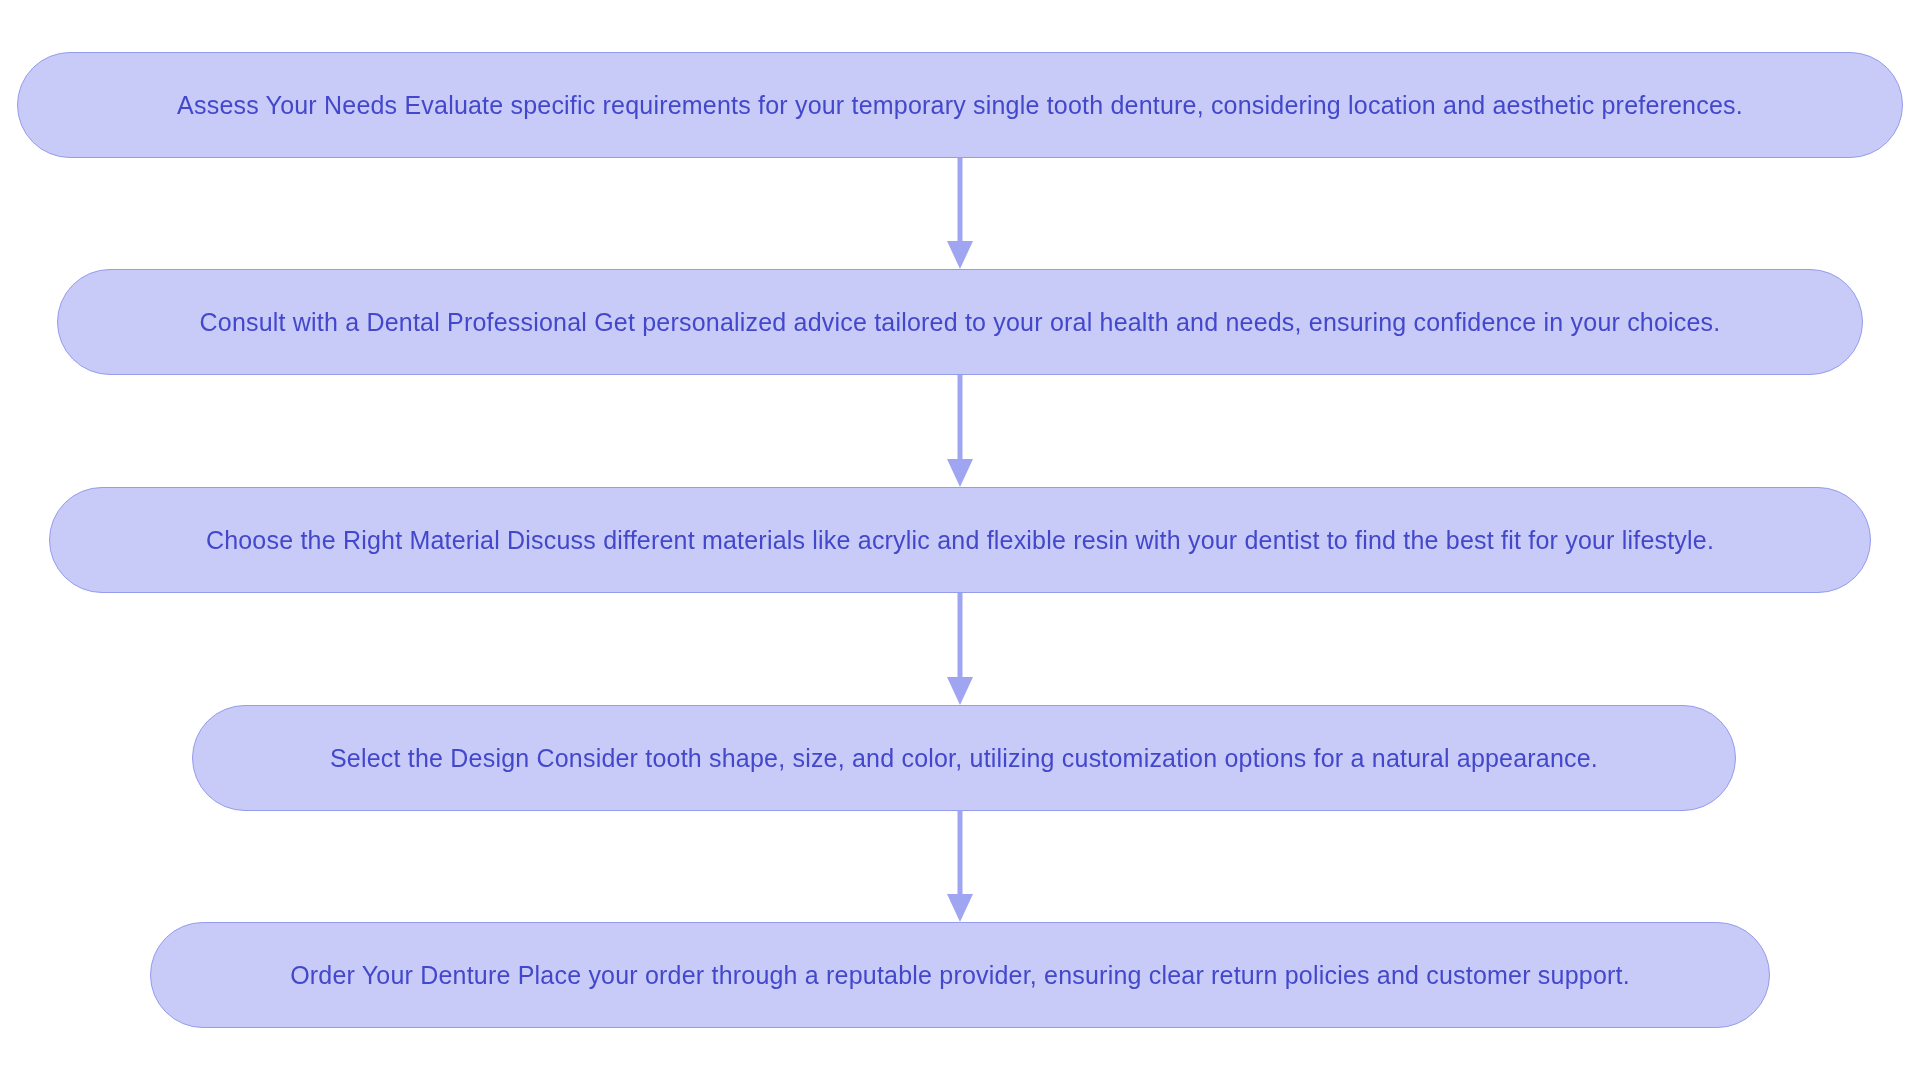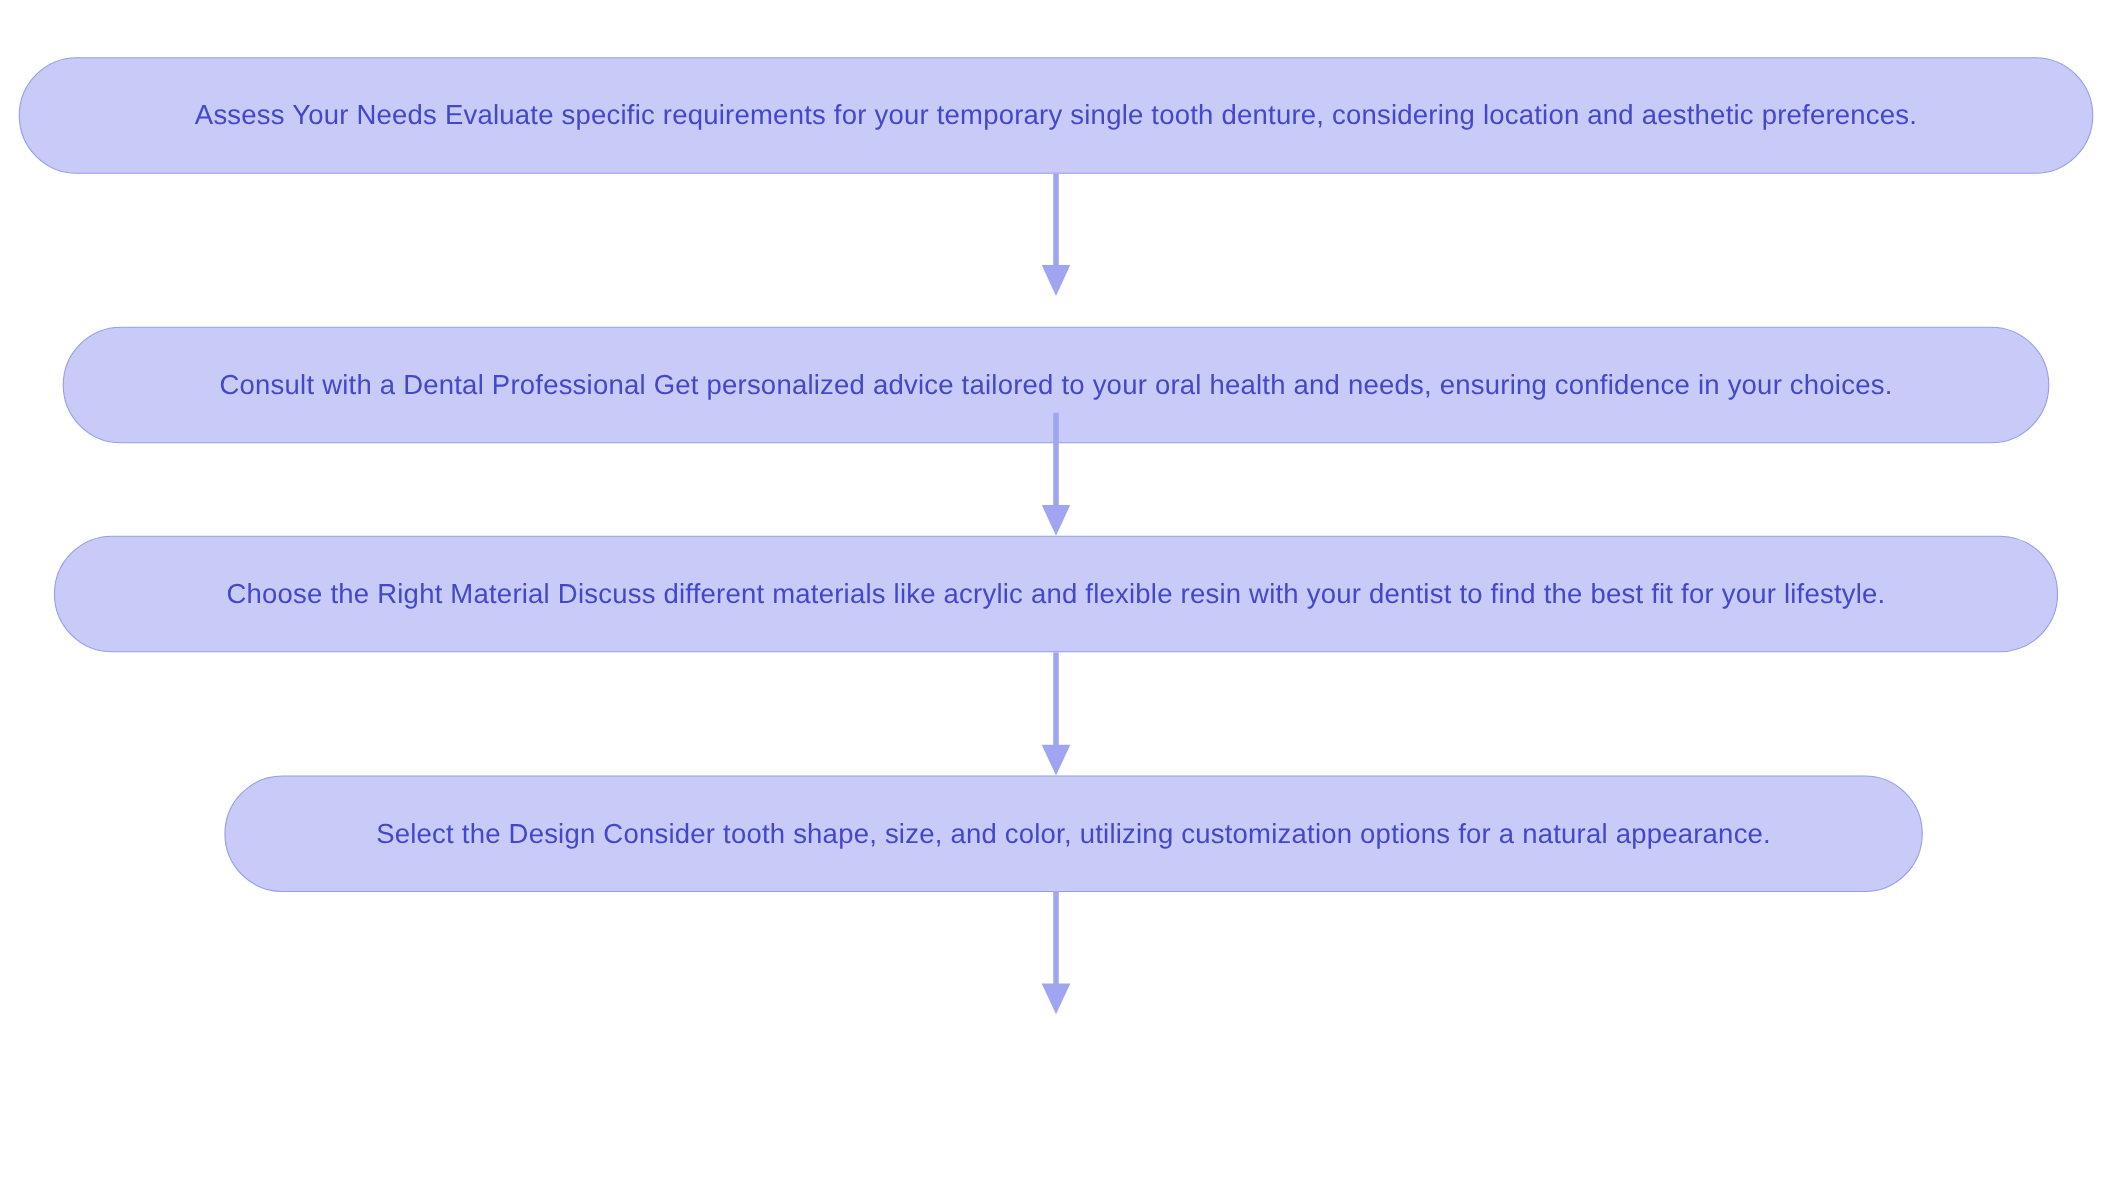--- a/index.html
+++ b/index.html
@@ -33,23 +33,23 @@
     letter-spacing: 0.2px;
     white-space: nowrap;
     text-align: center;
   }
   .flow-arrow {
     position: absolute;
     display: block;
   }
   
   .b1 { left: 17px;  top: 52px;  width: 1886px; }
-  .b2 { left: 57px;  top: 269px; width: 1806px; margin-top: 28px; }
+  .b2 { left: 57px;  top: 269px; width: 1806px; }
   .b3 { left: 49px;  top: 487px; width: 1822px; }
-  .b4 { left: 204px; top: 705px; width: 1544px; }
+  .b4 { left: 192px; top: 705px; width: 1544px; }
   .b5 { left: 150px; top: 922px; width: 1620px; }
   .a1 { left: 944px; top: 158px; }
   .a2 { left: 944px; top: 375px; }
   .a3 { left: 944px; top: 593px; }
   .a4 { left: 944px; top: 810px; }
 </style>
 </head>
 <body>
 
 <div class="canvas">
@@ -83,14 +83,17 @@
 
   <div class="flow-box b4">
     <span class="label">Select the Design Consider tooth shape, size, and color, utilizing customization options for a natural appearance.</span>
   </div>
 
   <svg class="flow-arrow a4" width="32" height="112" viewBox="0 0 32 112">
     <line x1="16" y1="0" x2="16" y2="87" stroke="#9fa5f1" stroke-width="5"></line>
     <polygon points="3,84 29,84 16,112" fill="#9fa5f1"></polygon>
   </svg>
 
+  <div class="flow-box b5">
+    <span class="label">Order Your Denture Place your order through a reputable provider, ensuring clear return policies and customer support.</span>
+  </div>
 
 </div>
 
 </body></html>

